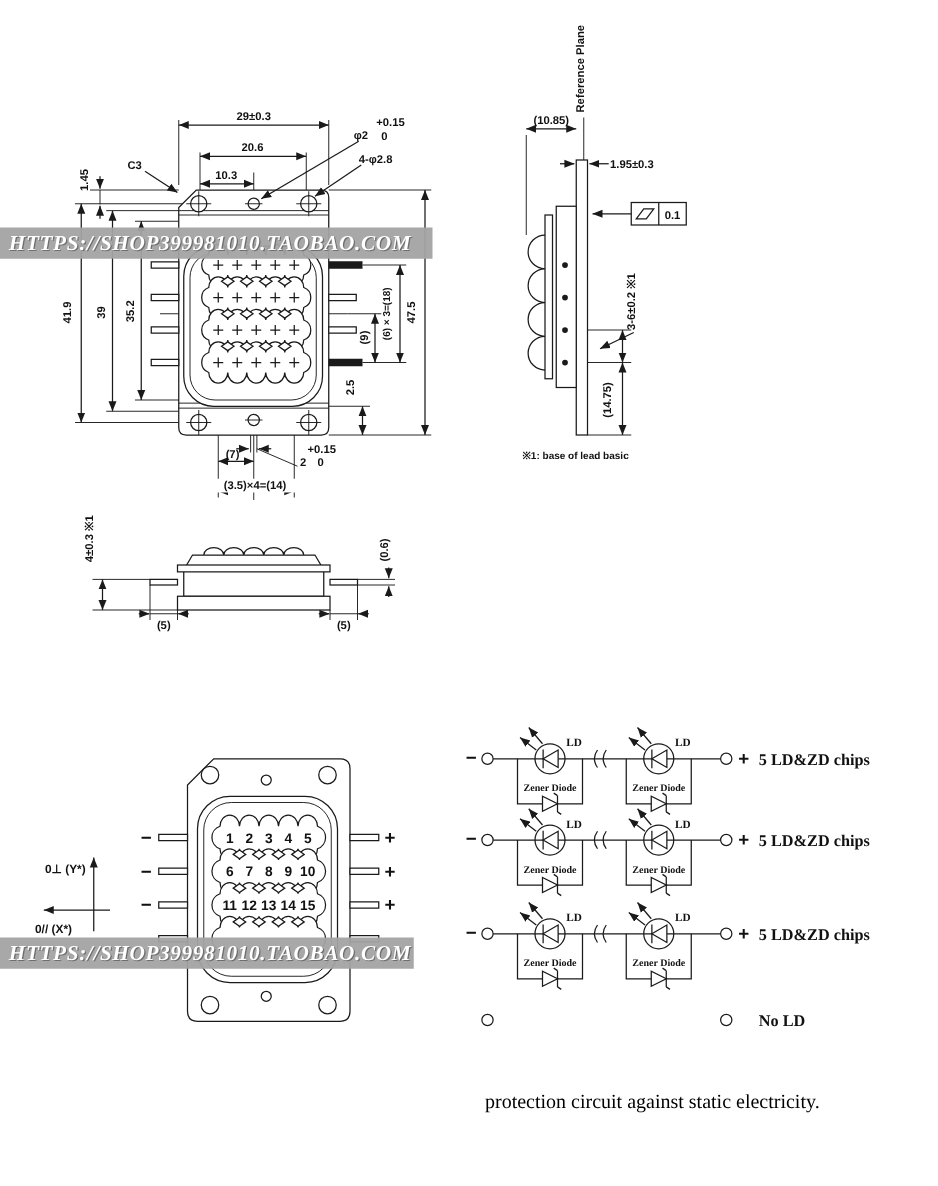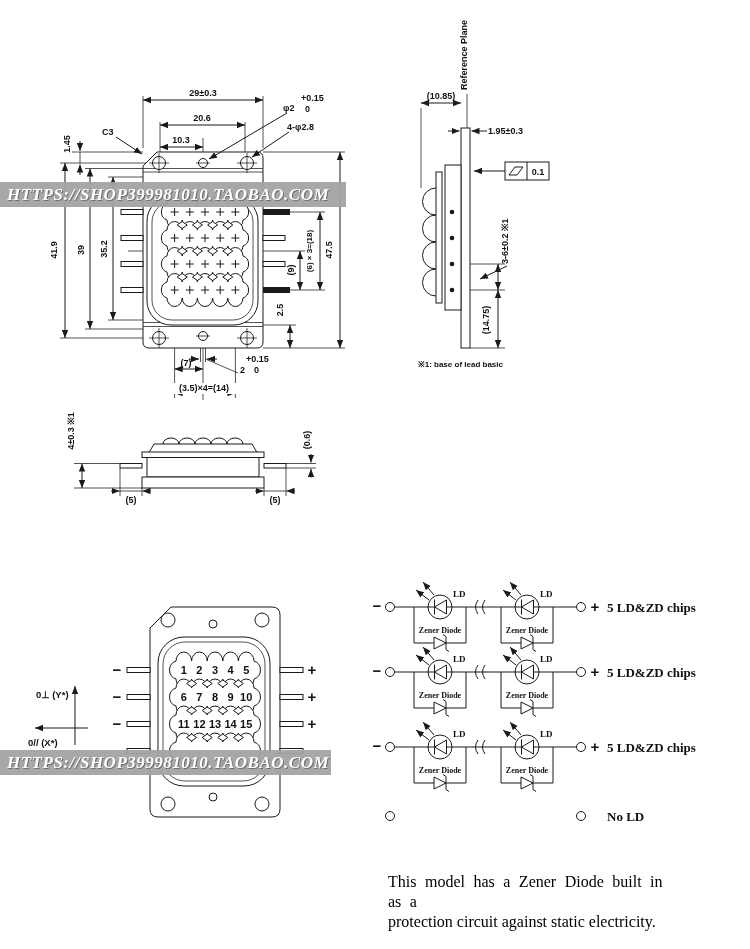--- a/index.html
+++ b/index.html
@@ -348,17 +348,16 @@
 </svg>
 
 <div class="wm" style="top:182px;width:346px;">
   <span>HTTPS://SHOP399981010.TAOBAO.COM</span>
 </div>
 <div class="wm" style="top:750px;width:331px;">
   <span>HTTPS://SHOP399981010.TAOBAO.COM</span>
 </div>
 
 <div id="note-block">
-  <div class="just">This model has a Zener Diode built in as a</div>
   <div>protection circuit against static electricity.</div>
 </div>
 
 </div>
 
 </body></html>

